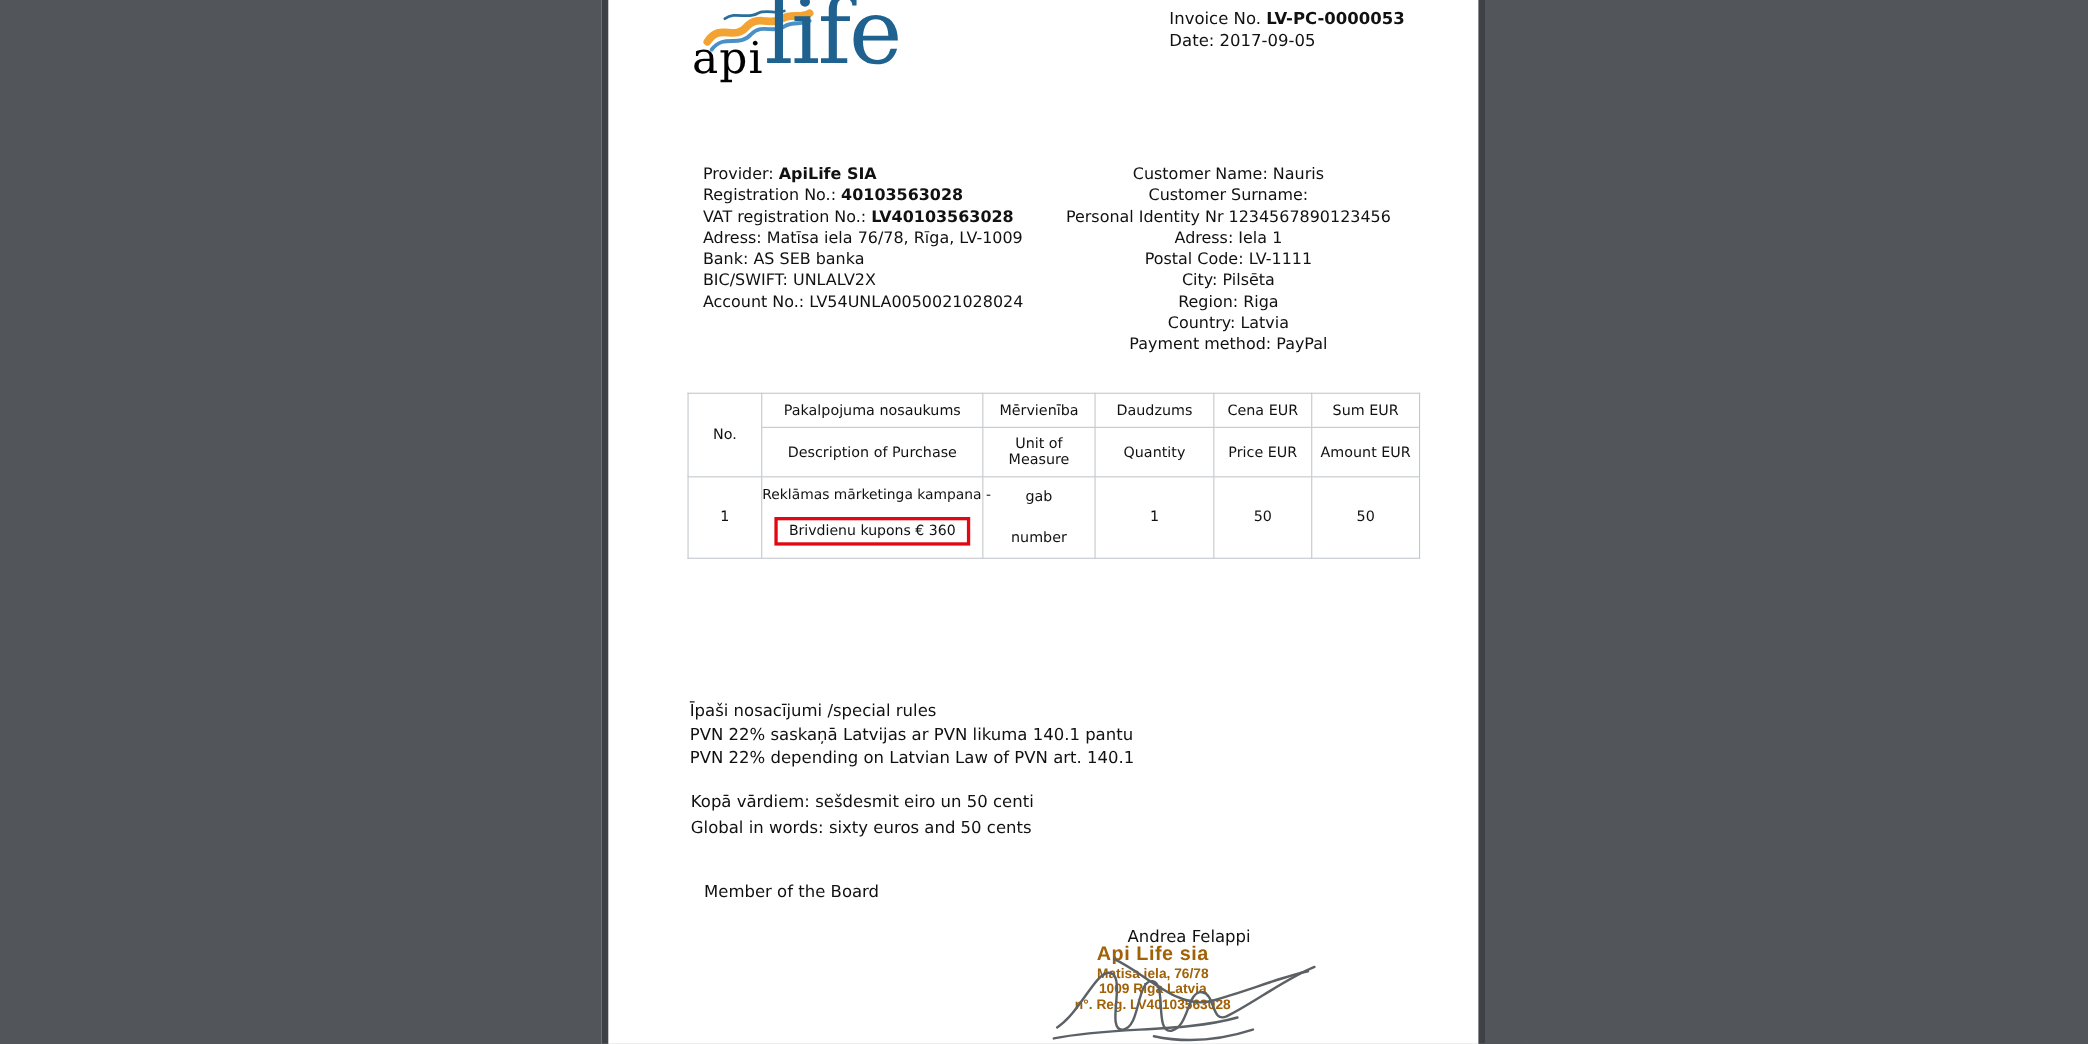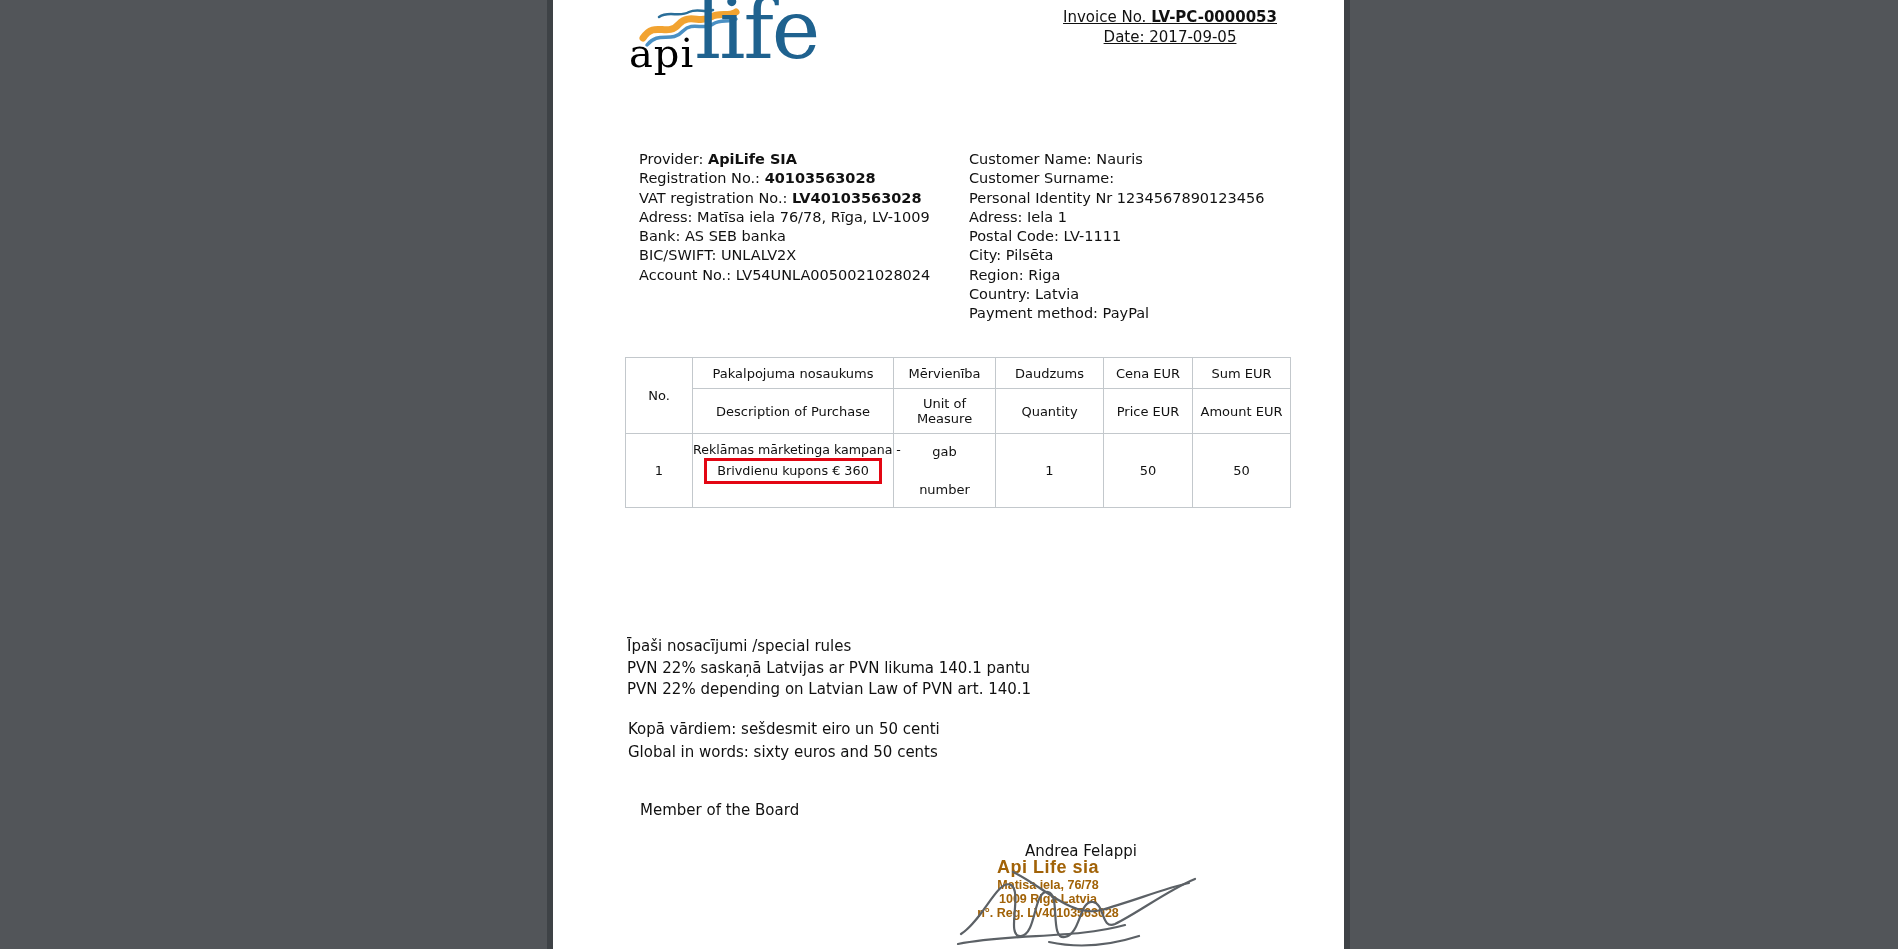--- a/index.html
+++ b/index.html
@@ -11,40 +11,40 @@
 
   
   #logo { position:absolute; left:78px; top:4px; width:300px; height:84px; }
   .logo-api { position:absolute; left:-2px; top:26px; font-family:"DejaVu Serif",serif;
               font-size:40px; color:#000000; letter-spacing:1px; }
   .logo-life { position:absolute; left:64px; top:-18px; font-family:"DejaVu Serif",serif;
                font-size:82px; line-height:88px; color:#1f628f; letter-spacing:-2px; }
   #logo svg { position:absolute; left:6px; top:4px; }
 
   
-  #invoice-meta { position:absolute; right:67px; top:7px; text-align:center;
-                  font-size:15px; line-height:20px;text-decoration:underline; }
+  #invoice-meta { position:absolute; right:67px; top:7px; text-align:left;
+                  font-size:15px; line-height:20px; }
   #invoice-meta b { font-weight:bold; }
 
   
   .addr-block { position:absolute; top:150px; font-size:14.5px; line-height:19.3px; }
   #provider-block { left:86px; }
-  #customer-block { left:416px; }
+  #customer-block { left:416px;text-align:center; }
   .addr-block b { font-weight:bold; }
 
   
   table { border-collapse:collapse; table-layout:fixed; }
   td { border:1px solid #c3c8cc; font-size:13px; text-align:center; vertical-align:middle; }
   #items-table { position:absolute; left:72px; top:357px; width:665px; }
   #totals-table { position:absolute; left:72px; top:506px; width:665px; }
   #totals-table td.blank { border:1px solid #c3c8cc; }
   .tot-label { text-align:right; padding-right:8px; line-height:15px; }
   .desc-line1 { white-space:nowrap; font-size:12.6px; line-height:15px; }
   .red-box { display:inline-block; border:3px solid #e30613; padding:2px 10px 3px 10px;
-             font-size:12.8px; margin-top:1px; }
+             font-size:12.8px; margin-top:13px; }
   .unit-cell div { line-height:14px;text-align:center; }
   .unit-gap { height:24px; }
 
   
   #special-rules { position:absolute; left:74px; top:636px; font-size:15px; line-height:21.5px; }
   #words-block  { position:absolute; left:75px; top:718px; font-size:15px; line-height:23px; }
 
   
   #member-label { position:absolute; left:87px;  top:801px; font-size:15px; }
   #member-name  { position:absolute; left:472px; top:842px; font-size:15px; }

